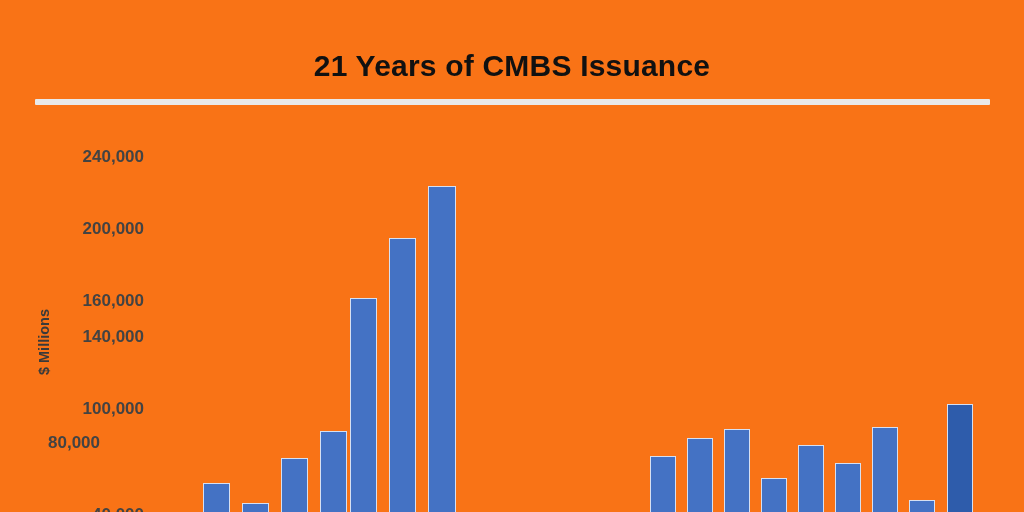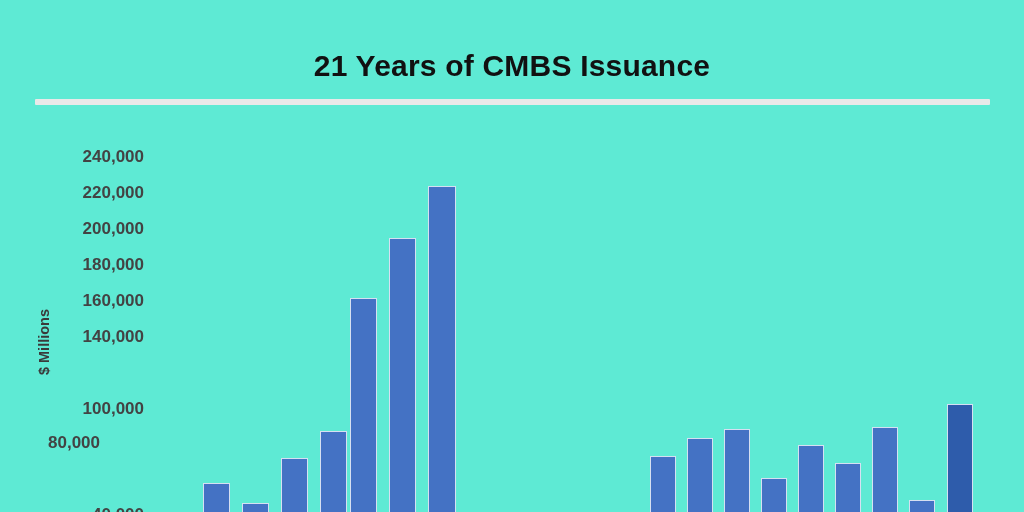--- a/index.html
+++ b/index.html
@@ -8,21 +8,21 @@
     width: 1024px;
     height: 512px;
     overflow: hidden;
     background: #FFFFFF;
     font-family: "Liberation Sans", sans-serif;
   }
   #page {
     position: relative;
     width: 1024px;
     height: 512px;
-    background: #5eead4;
+    background: #f97316;
   }
 
   
   .chart-title {
     position: absolute;
     left: 0;
     top: 46px;
     width: 1024px;
     text-align: center;
     font-size: 30px;
@@ -114,23 +114,21 @@
   <div class="chart-title">21 Years of CMBS Issuance</div>
 
   <div class="title-rule"></div>
 
   <div class="plot-area">
 
     <div class="y-axis-title">$ Millions</div>
 
     <div class="y-ticks">
         <div class="y-tick" style="top: 147px;">240,000</div>
-        <div class="y-tick" style="top: 183px;">220,000</div>
         <div class="y-tick" style="top: 219px;">200,000</div>
-        <div class="y-tick" style="top: 255px;">180,000</div>
         <div class="y-tick" style="top: 291px;">160,000</div>
         <div class="y-tick" style="top: 327px;">140,000</div>
         <div class="y-tick" style="top: 399px;">100,000</div>
         <div class="y-tick" style="top: 433px; text-align: center;">80,000</div>
         <div class="y-tick" style="top: 505px;">40,000</div>
       </div>
 
     <div class="bars-layer">
         <div class="bar" style="left: 203px; width: 27px; top: 483px; height: 29px; background: rgb(68, 114, 196);"></div>
         <div class="bar" style="left: 242px; width: 27px; top: 503px; height: 9px; background: rgb(68, 114, 196);"></div>

